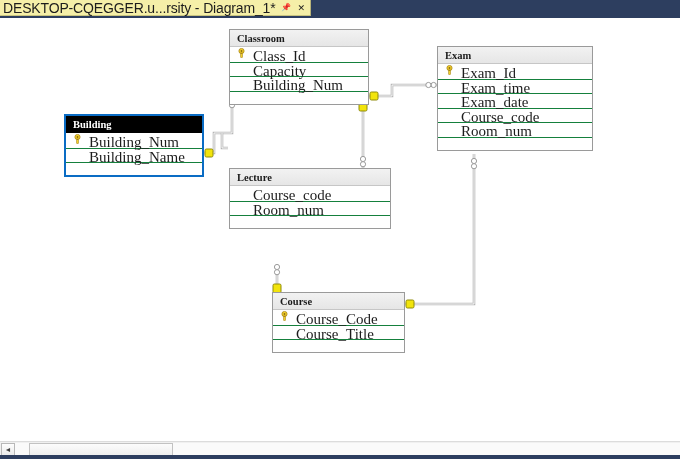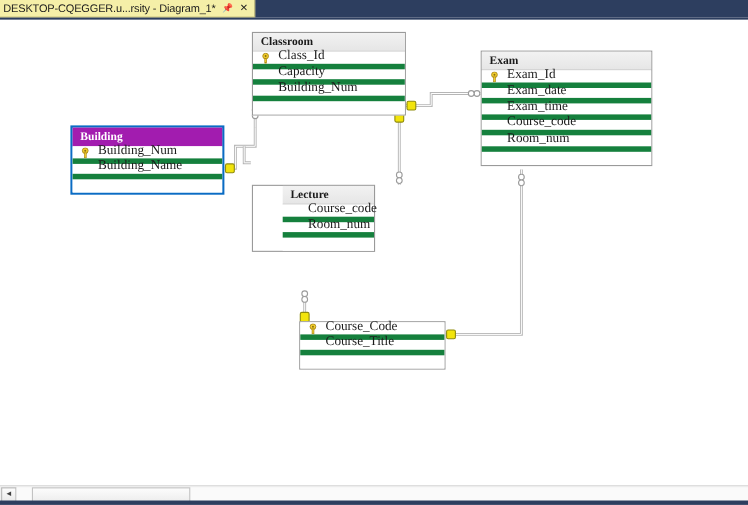--- a/index.html
+++ b/index.html
@@ -19,21 +19,21 @@
   }
   .tab {
     position: absolute; left: 0; top: 0; height: 16px;
     background: #f5efa8;
     display: flex; align-items: center;
     padding: 0 5px 0 3px;
     border-right: 1px solid #b9b47a;
     box-shadow: inset 0 -1px 0 #c9c47f;
   }
   .tab-title {
-    font-size: 10px; color: #1c1c1c; white-space: nowrap;
+    font-size: 14px; color: #1c1c1c; white-space: nowrap;
     letter-spacing: -0.15px;
   }
   .tab-pin, .tab-close {
     font-size: 9px; color: #1c1c1c; margin-left: 6px;
     line-height: 1; cursor: pointer; font-family: "DejaVu Sans", sans-serif;
   }
   .tab-pin { transform: rotate(0deg); font-size: 8px; }
   .tabstrip-underline {
     position: absolute; left: 0; top: 16px; width: 680px; height: 2px;
     background: #2d3e5f;
@@ -58,27 +58,27 @@
   .tbl.selected { border: 2px solid #0a6cc4; }
   .tbl-hdr {
     height: 17px;
     background: linear-gradient(#f2f2f2, #e6e6e6);
     border-bottom: 1px solid #c6c6c6;
     display: flex; align-items: center;
     padding-left: 7px;
     font-size: 10.5px; font-weight: bold; color: #1a1a1a;
   }
   .tbl.selected .tbl-hdr {
-    background: #a21caf; color: #ffffff; border-bottom: none; text-align: right;
+    background: #000000; color: #ffffff; border-bottom: none; text-align: right;
   }
   .tbl-rows { padding: 1px 0 0 0; background:#fff; }
   .row {
-    height: 14.5px; display: flex; align-items: flex-end;
-    font-size: 12px; color: #1c1c1c;
-    border-bottom: 5px solid #15803d;
+    height: 14.5px; display: flex; align-items: flex-start;
+    font-size: 15px; color: #1c1c1c;
+    border-bottom: 1px solid #15803d;
     padding-left: 2px;
   }
   .row:last-child { border-bottom: none; }
   .row-key { width: 18px; display:flex; align-items:center; justify-content:center; flex:none; }
   .row-name { padding-left: 3px; }
   .spacer-row { height: 12px; }
 
   .keyicon { width: 9px; height: 10px; display: block; }
 
   
@@ -202,25 +202,25 @@
                 <svg class="keyicon" viewBox="0 0 9 10" xmlns="http://www.w3.org/2000/svg">
                   <circle cx="4.5" cy="3" r="2.6" fill="#f3cf2a" stroke="#a8861a" stroke-width="0.8"></circle>
                   <circle cx="4.5" cy="3" r="0.9" fill="#8a6e12"></circle>
                   <rect x="3.7" y="4.9" width="1.7" height="4.6" fill="#f3cf2a" stroke="#a8861a" stroke-width="0.6"></rect>
                 </svg>
               </div>
               <div class="row-name">Exam_Id</div>
             </div>
             <div class="row">
               <div class="row-key"></div>
+              <div class="row-name">Exam_time</div>
+            </div>
+            <div class="row">
+              <div class="row-key"></div>
               <div class="row-name">Exam_date</div>
-            </div>
-            <div class="row">
-              <div class="row-key"></div>
-              <div class="row-name">Exam_time</div>
             </div>
             <div class="row">
               <div class="row-key"></div>
               <div class="row-name">Course_code</div>
             </div>
             <div class="row">
               <div class="row-key"></div>
               <div class="row-name">Room_num</div>
             </div>
             <div class="spacer-row"></div>
@@ -239,35 +239,36 @@
               </div>
               <div class="row-name">Building_Num</div>
             </div>
             <div class="row">
               <div class="row-key"></div>
               <div class="row-name">Building_Name</div>
             </div>
             <div class="spacer-row"></div>
           </div>
         </div>
-        <div class="tbl" style="left: 229px; top: 150px; width: 112px; padding-left: 27px;">
+        <div class="tbl" style="left: 229px; top: 150px; width: 162px;">
           <div class="tbl-hdr">Lecture</div>
           <div class="tbl-rows">
             <div class="row">
               <div class="row-key"></div>
               <div class="row-name">Course_code</div>
             </div>
             <div class="row">
               <div class="row-key"></div>
               <div class="row-name">Room_num</div>
             </div>
             <div class="spacer-row"></div>
           </div>
         </div>
         <div class="tbl" style="left: 272px; top: 274px; width: 133px;">
+          <div class="tbl-hdr">Course</div>
           <div class="tbl-rows">
             <div class="row">
               <div class="row-key">
                 <svg class="keyicon" viewBox="0 0 9 10" xmlns="http://www.w3.org/2000/svg">
                   <circle cx="4.5" cy="3" r="2.6" fill="#f3cf2a" stroke="#a8861a" stroke-width="0.8"></circle>
                   <circle cx="4.5" cy="3" r="0.9" fill="#8a6e12"></circle>
                   <rect x="3.7" y="4.9" width="1.7" height="4.6" fill="#f3cf2a" stroke="#a8861a" stroke-width="0.6"></rect>
                 </svg>
               </div>
               <div class="row-name">Course_Code</div>

